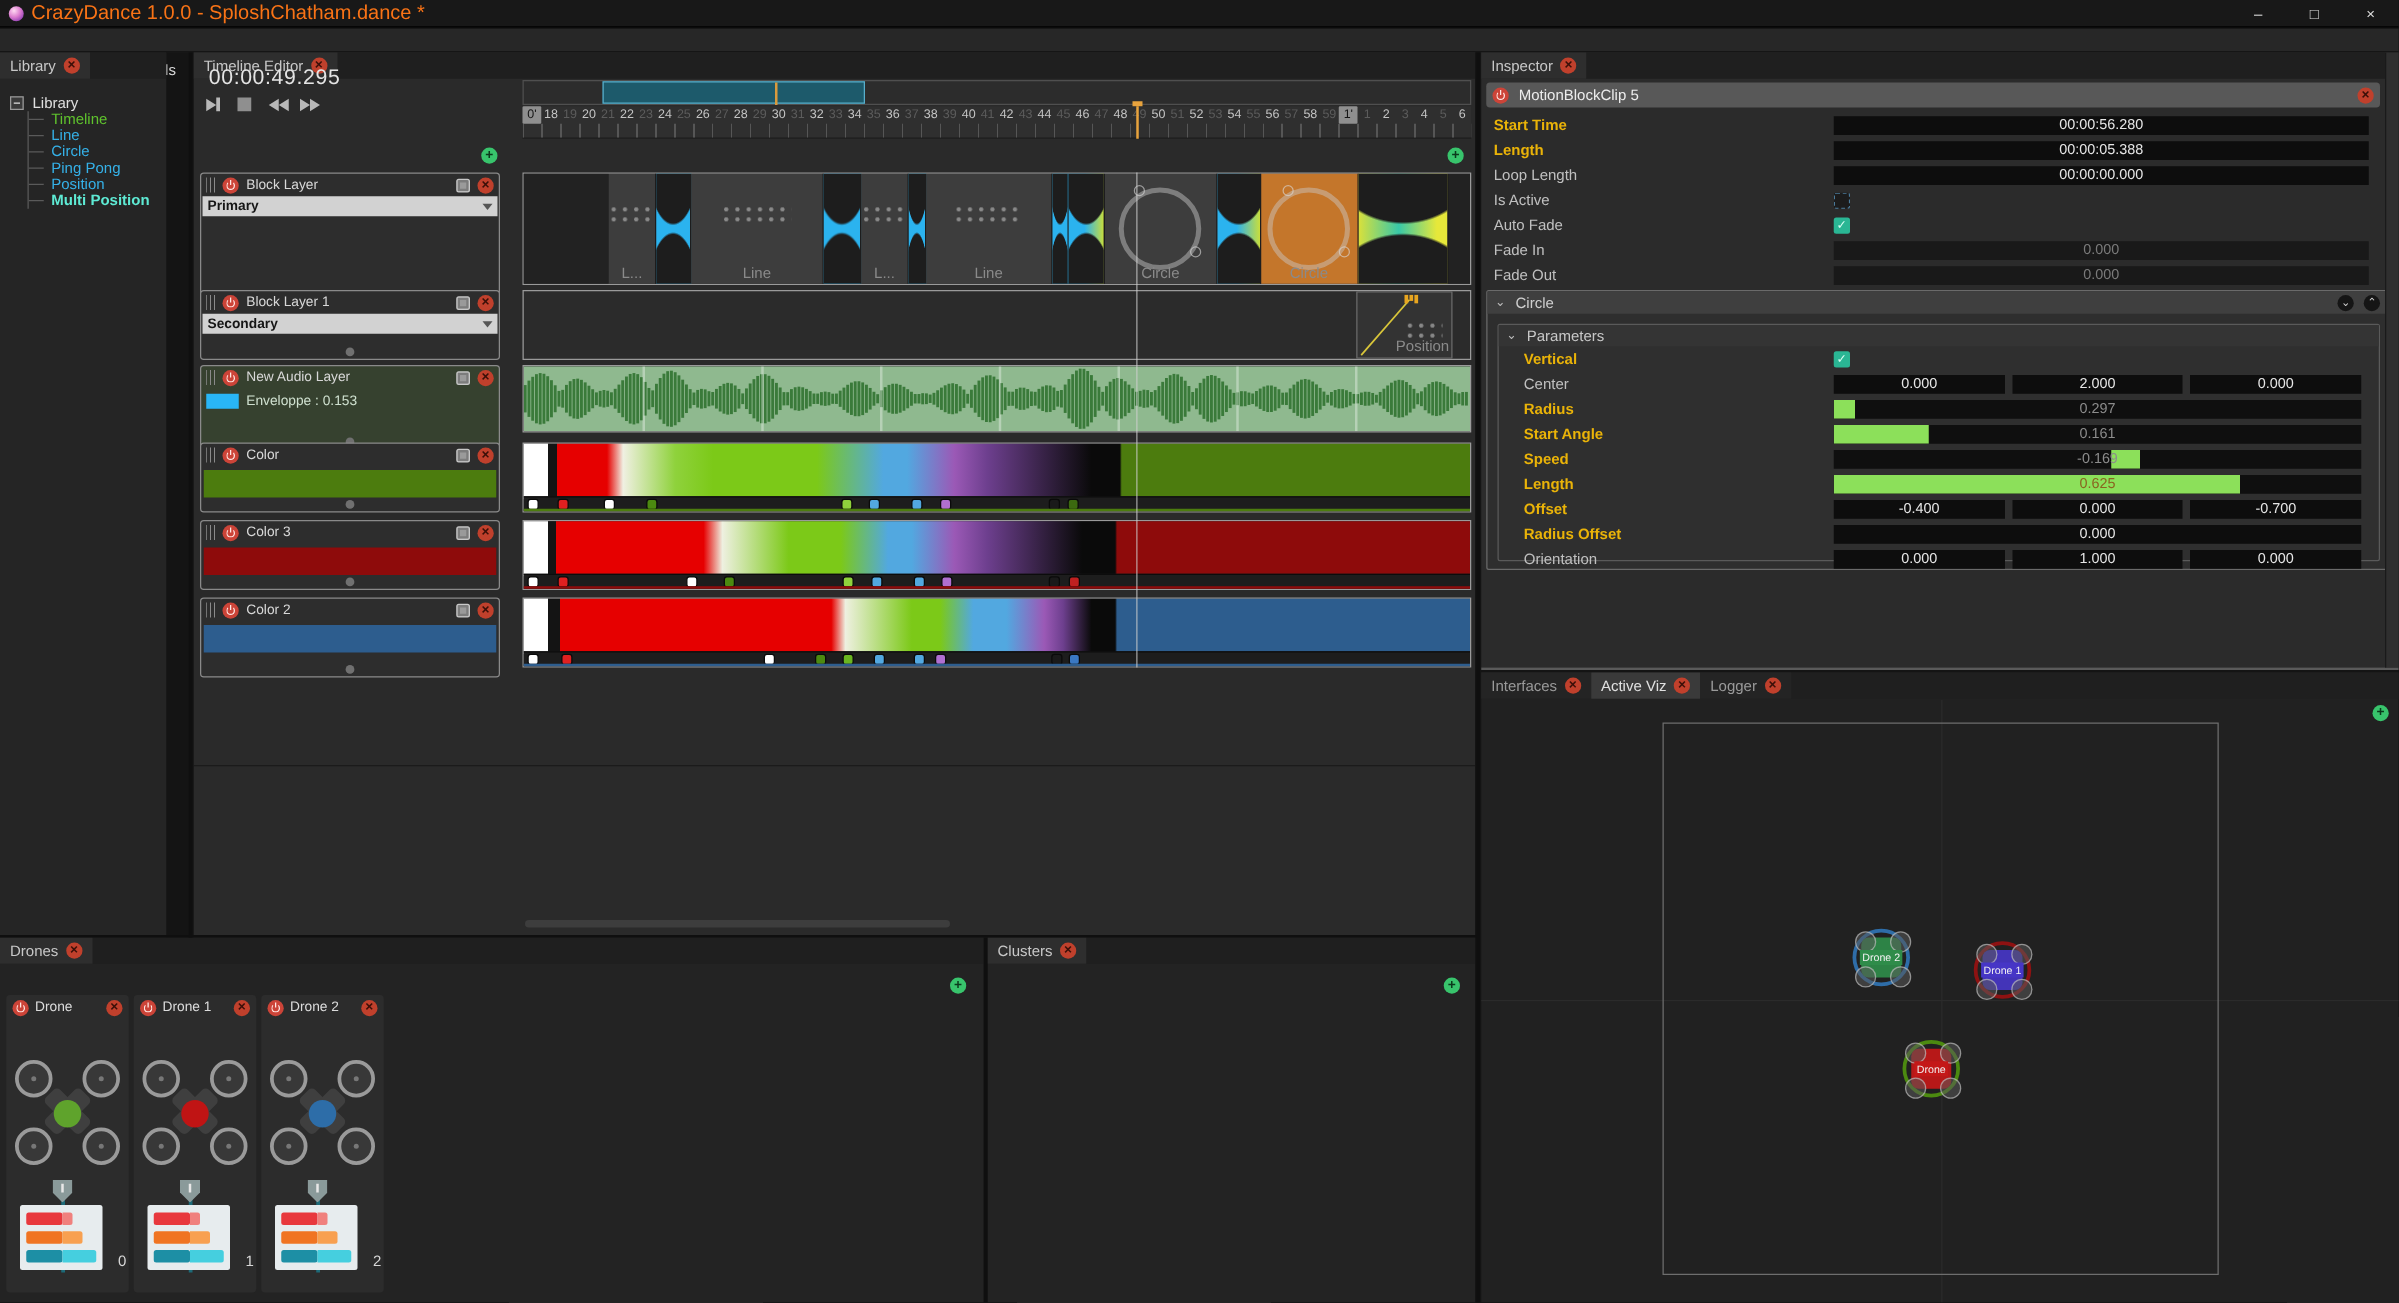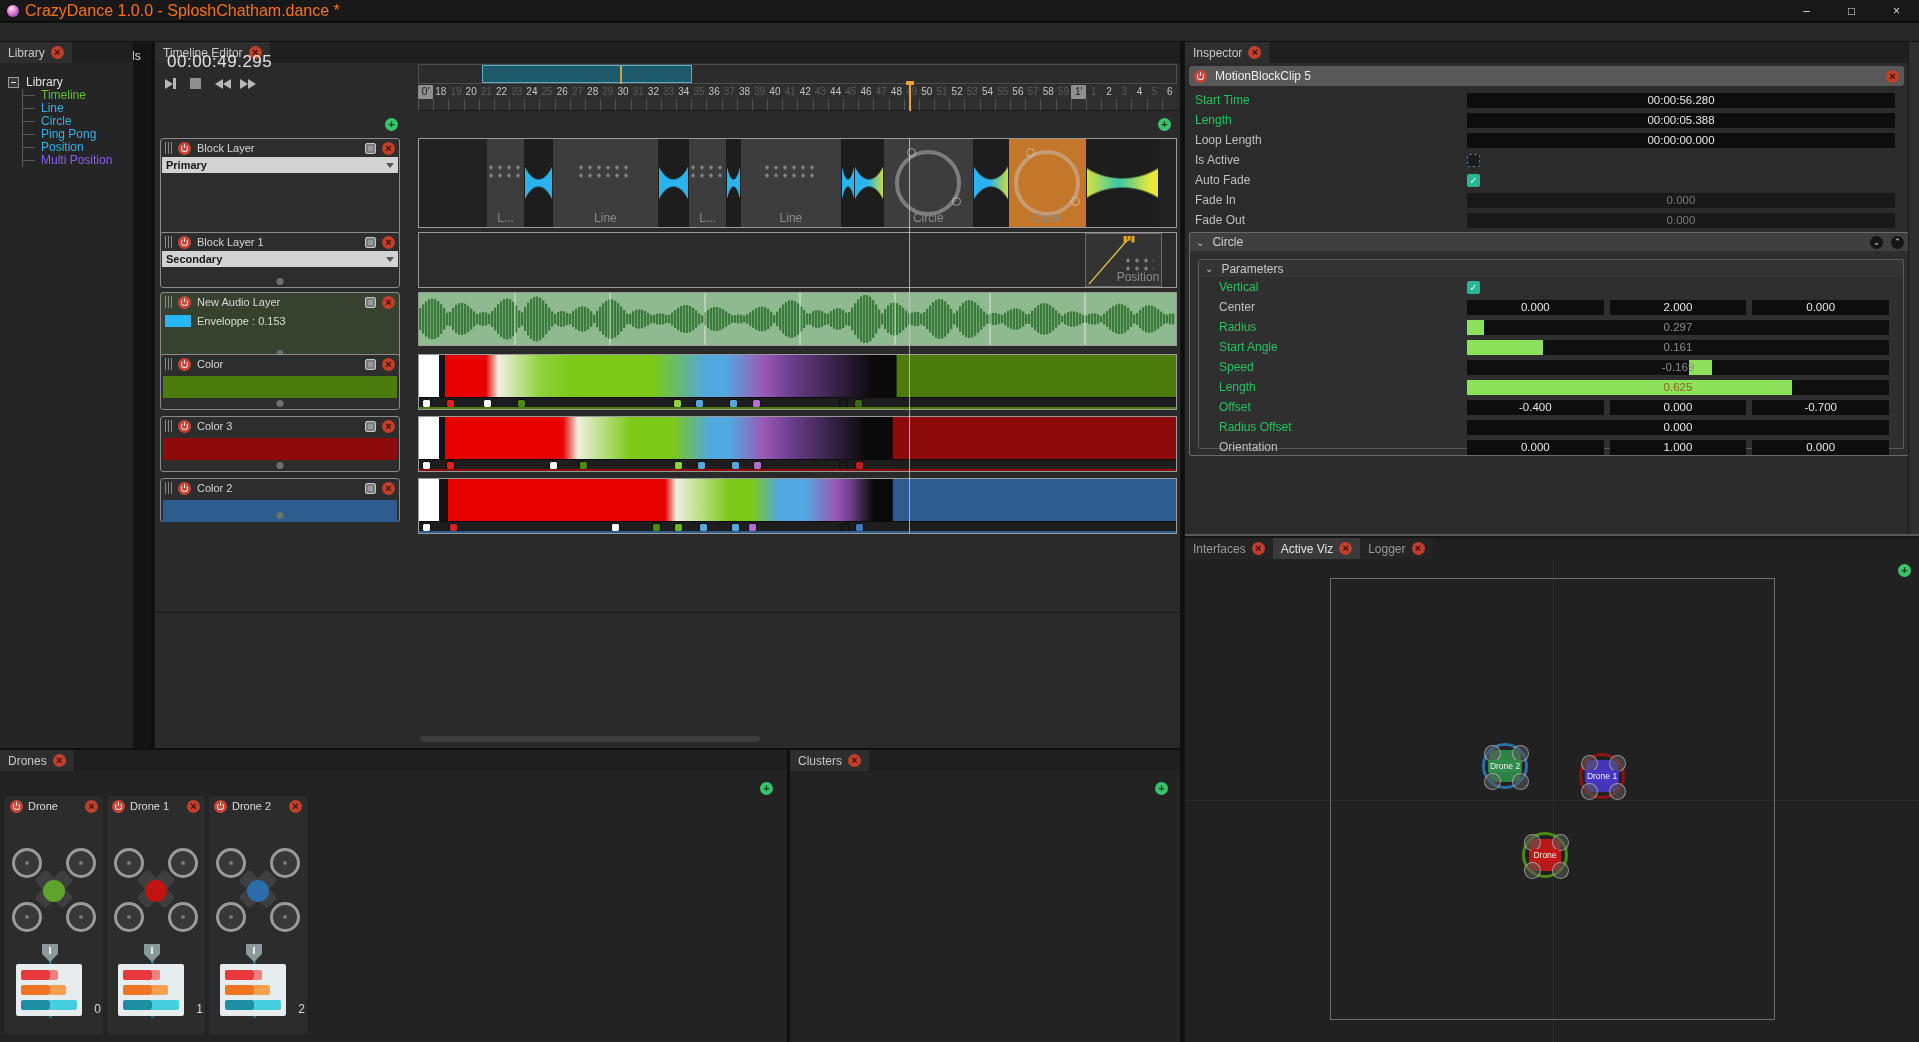--- a/index.html
+++ b/index.html
@@ -108,21 +108,21 @@
   #pos-clip { position:absolute; right:1.8%; top:0; width:10.2%; height:100%; background:#333333; border:1px solid #6a6a6a; }
   #pos-clip .seg-label { right:2px; width:auto; }
 
   
   #inspector-panel { left:1185px; top:42px; width:734px; height:492px; background:#2b2b2b; }
   #insp-clip-header { position:absolute; left:4px; top:24px; width:715px; height:20px; background:#585858; border-radius:3px; display:flex; align-items:center; gap:8px; padding:0 5px; }
   #insp-clip-header .name { flex:1; font-size:12px; color:#ececec; }
   #insp-rows { position:absolute; left:0; top:48px; width:724px; }
   .insp-row { height:20px; display:flex; align-items:center; }
   .insp-label { width:282px; padding-left:10px; font-size:12px; color:#c0c0c0; }
-  .insp-label.bold { font-weight:normal; color:#22c55e; }
+  .insp-label.bold { font-weight:bold; color:#eab308; }
   .insp-field { flex:1; height:15px; background:#0d0d0d; font-size:11.5px; color:#e6e6e6; text-align:center; line-height:15px; margin-right:14px; }
   .insp-field.disabled { color:#7a7a7a; background:#191919; }
   .triple { flex:1; display:flex; gap:6px; margin-right:14px; }
   .triple .insp-field { margin-right:0; }
   .checkbox { width:13px; height:13px; border-radius:2px; }
   .checkbox.checked { background:#2ab694; position:relative; }
   .checkbox.checked::before { content:"✓"; position:absolute; left:0; top:0; width:13px; text-align:center; font-size:10px; color:#d8fff4; line-height:13px; }
   .checkbox.unchecked { background:#1c1c1c; border:1px dashed #4a7a9a; }
   #circle-section { position:absolute; left:4px; top:190px; width:722px; height:224px; border:1px solid #6a6a6a; border-radius:2px; background:#2e2e2e; }
   #circle-header { height:18px; background:#3f3f3f; display:flex; align-items:center; gap:8px; padding:0 6px; font-size:12px; color:#cfcfcf; }
@@ -209,21 +209,21 @@
       <div id="lib-root">
         <span id="lib-minus"></span>
         <span>Library</span>
       </div>
       <div id="lib-items">
           <div class="lib-item" style="color: rgb(95, 194, 45);">Timeline</div>
           <div class="lib-item" style="color: rgb(53, 177, 232);">Line</div>
           <div class="lib-item" style="color: rgb(53, 177, 232);">Circle</div>
           <div class="lib-item" style="color: rgb(53, 177, 232);">Ping Pong</div>
           <div class="lib-item" style="color: rgb(53, 177, 232);">Position</div>
-          <div class="lib-item" style="color: #8b5cf6;">Multi Position</div>
+          <div class="lib-item" style="color: #5eead4; font-weight: bold;">Multi Position</div>
         </div>
     </div>
   </div>
 
   <div id="timeline-panel" class="panel">
     <div class="panel-tabbar">
       <div class="ptab">
         <span>Timeline Editor</span>
         <span class="close-ico"></span>
       </div>
@@ -361,21 +361,21 @@
       <div class="layer-title">
           <span class="drag-grip"></span>
           <span class="pwr-ico"></span>
           <span class="layer-name">Color 3</span>
           <span class="chk-sm"></span>
           <span class="close-ico"></span>
         </div>
       <div class="color-strip" style="background: rgb(142, 11, 11);"></div>
       <span class="dot-handle" style="bottom:2px"></span>
     </div>
-    <div class="layer-card" style="top:436px;height:44px">
+    <div class="layer-card" style="top:436px;height:64px">
       <div class="layer-title">
           <span class="drag-grip"></span>
           <span class="pwr-ico"></span>
           <span class="layer-name">Color 2</span>
           <span class="chk-sm"></span>
           <span class="close-ico"></span>
         </div>
       <div class="color-strip" style="background: rgb(45, 93, 142);"></div>
       <span class="dot-handle" style="bottom:2px"></span>
     </div>

